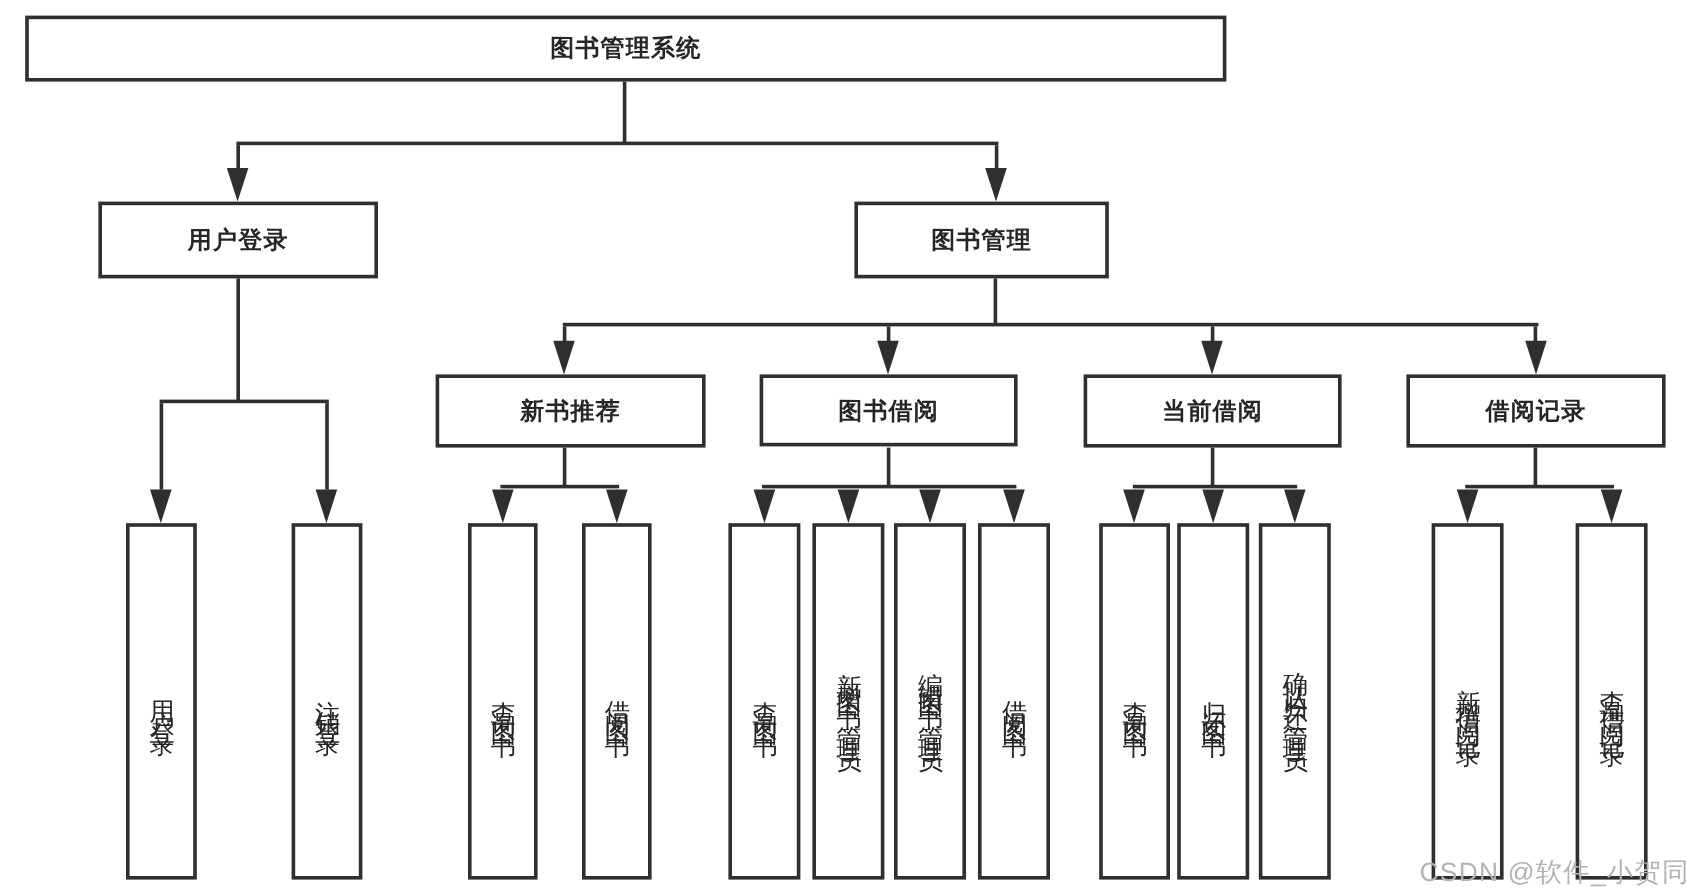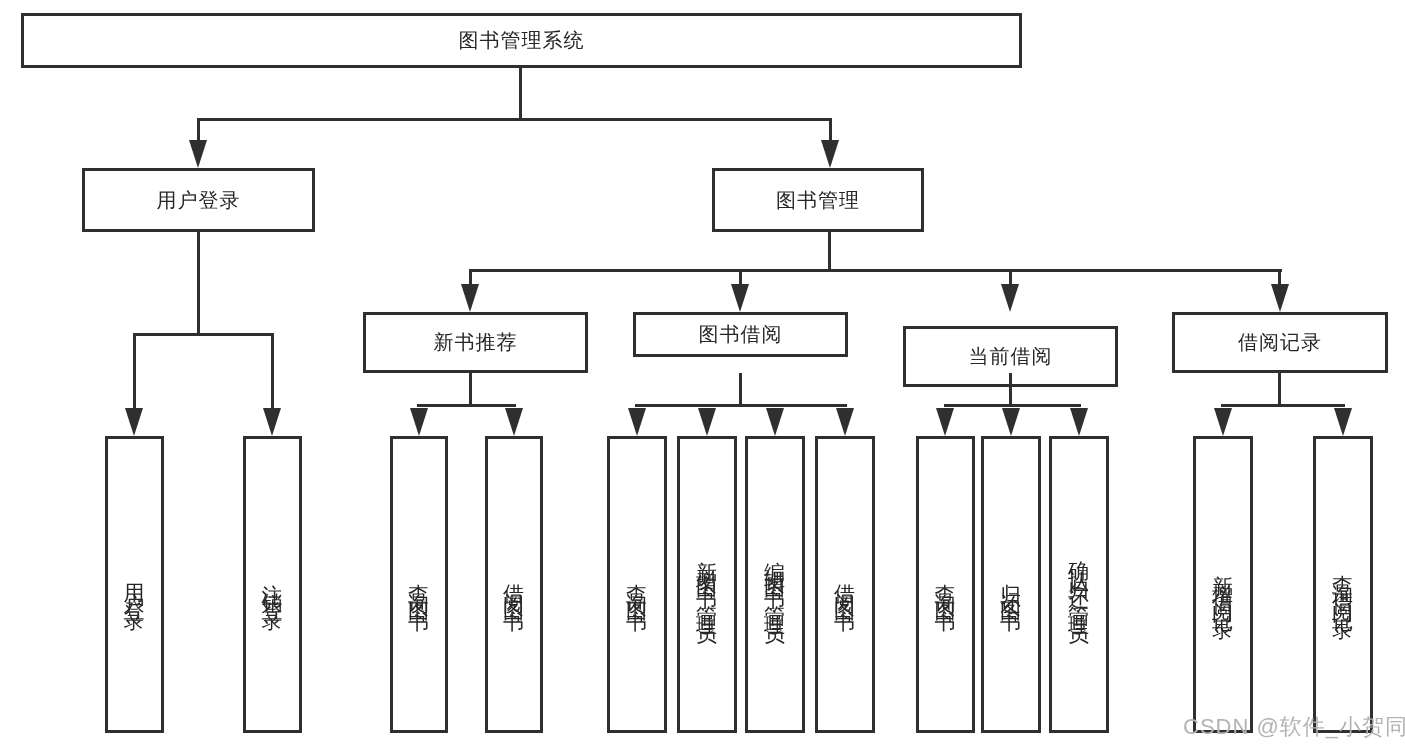--- a/index.html
+++ b/index.html
@@ -3,21 +3,21 @@
 <meta charset="utf-8">
 <style>
   html,body{margin:0;padding:0;background:#fff;}
   #stage{
     position:relative;width:1405px;height:747px;background:#ffffff;
     font-family:"Liberation Sans","DejaVu Sans",sans-serif;overflow:hidden;
   }
   .box{
     position:absolute;box-sizing:border-box;border:3px solid #2f2f2f;background:#fff;
     display:flex;align-items:center;justify-content:center;
-    color:#262626;font-size:20px;letter-spacing:1px;white-space:nowrap;
+    color:#262626;font-size:20px;letter-spacing:1px;white-space:nowrap;font-weight:bold;
   }
   .leaf{
     position:absolute;box-sizing:border-box;border:3px solid #2f2f2f;background:#fff;
     display:flex;align-items:center;justify-content:center;color:#262626;
   }
   .leaf span{
     writing-mode:vertical-rl;text-orientation:mixed;
     font-size:21px;line-height:1;letter-spacing:9px;color:#262626;
   }
   .line{position:absolute;background:#2f2f2f;}
@@ -68,24 +68,24 @@
   <div class="line" style="left:739px;top:272px;width:3px;height:13px;"></div>
   <div class="ahead" style="left:731px;top:284px;"></div>
   <div class="line" style="left:1009px;top:272px;width:3px;height:13px;"></div>
   <div class="ahead" style="left:1001px;top:284px;"></div>
   <div class="line" style="left:1278px;top:272px;width:3px;height:13px;"></div>
   <div class="ahead" style="left:1271px;top:284px;"></div>
 
   <div class="box" style="left:363px;top:312px;width:225px;height:61px;">
     <span>新书推荐</span>
   </div>
-  <div class="box" style="left:633px;top:312px;width:215px;height:45px;">
+  <div class="box" style="left:633px;top:312px;width:215px;height:60px;">
     <span>图书借阅</span>
   </div>
-  <div class="box" style="left:903px;top:312px;width:215px;height:61px;margin-top:14px;">
+  <div class="box" style="left:903px;top:312px;width:215px;height:61px;">
     <span>当前借阅</span>
   </div>
   <div class="box" style="left:1172px;top:312px;width:216px;height:61px;">
     <span>借阅记录</span>
   </div>
 
   <div class="line" style="left:469px;top:373px;width:3px;height:33px;"></div>
   <div class="line" style="left:417px;top:404px;width:99px;height:3px;"></div>
   <div class="ahead" style="left:410px;top:408px;"></div>
   <div class="ahead" style="left:505px;top:408px;"></div>

